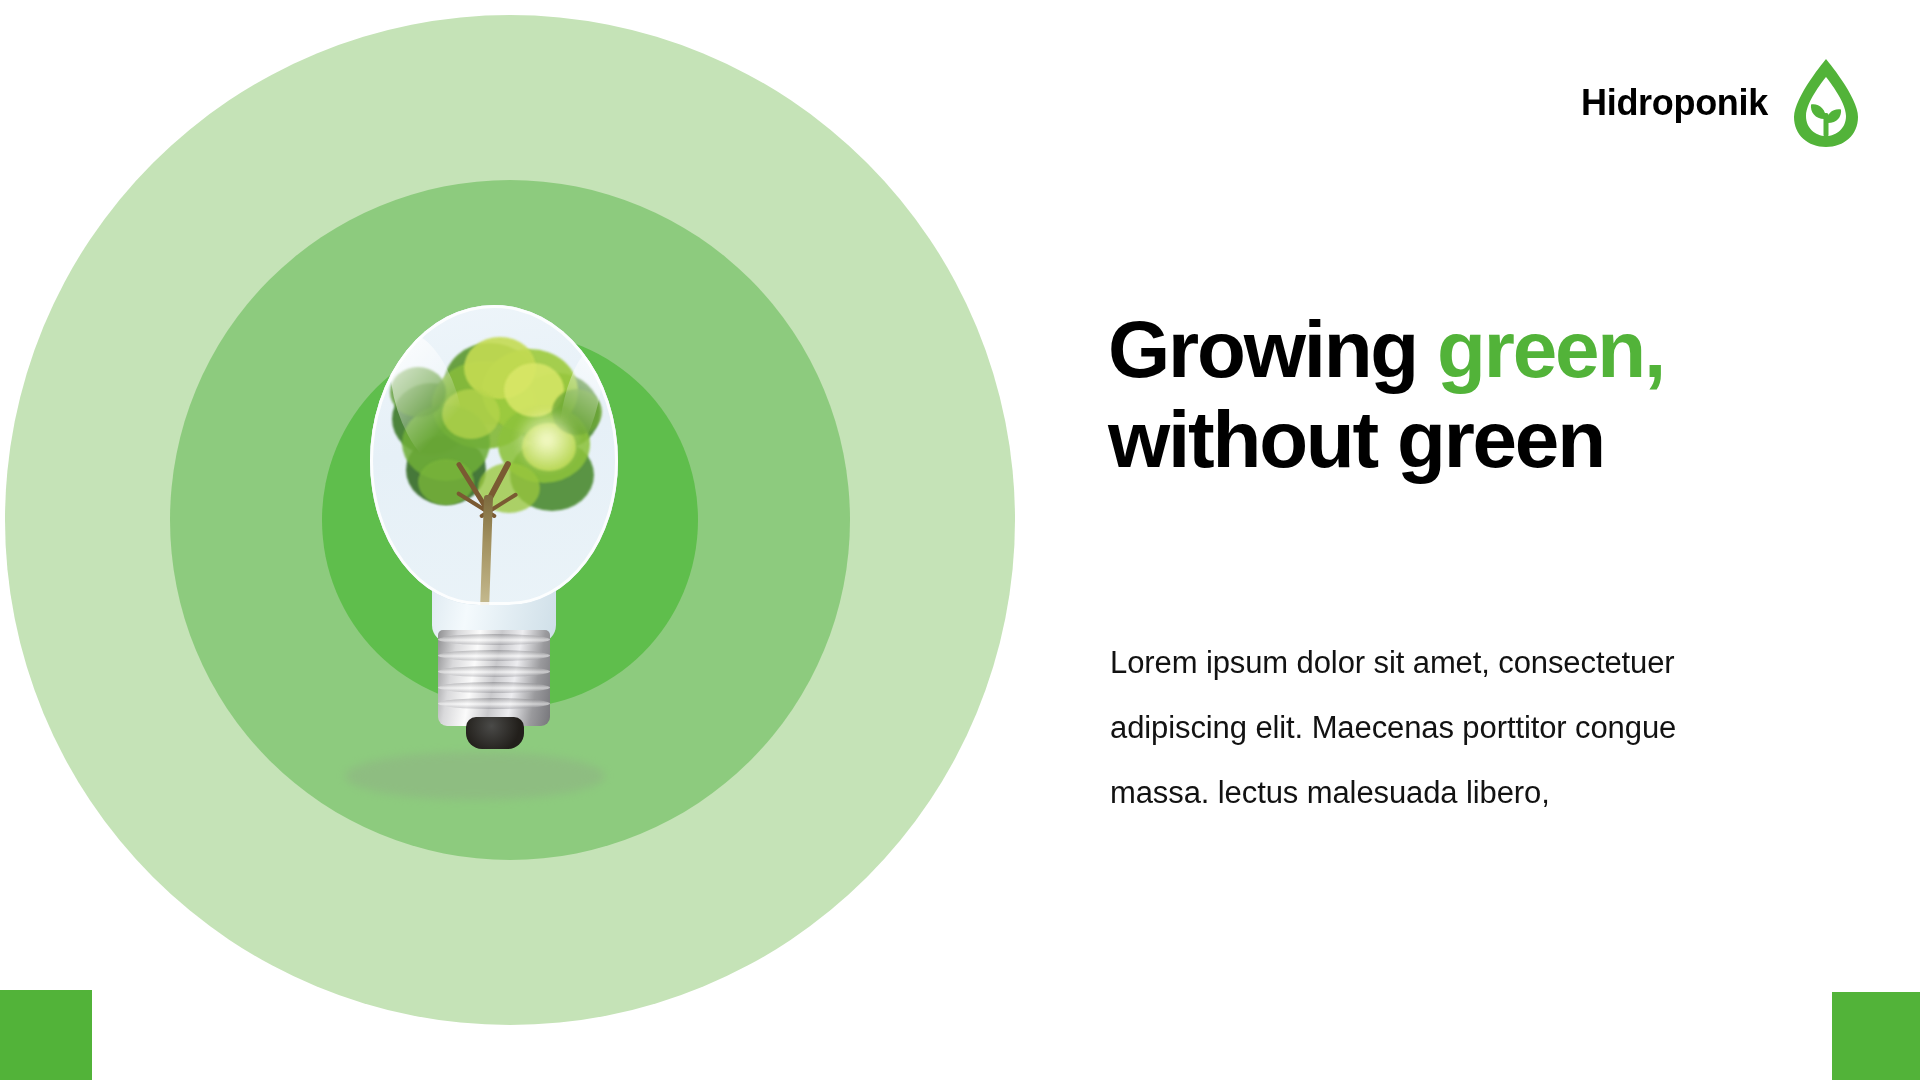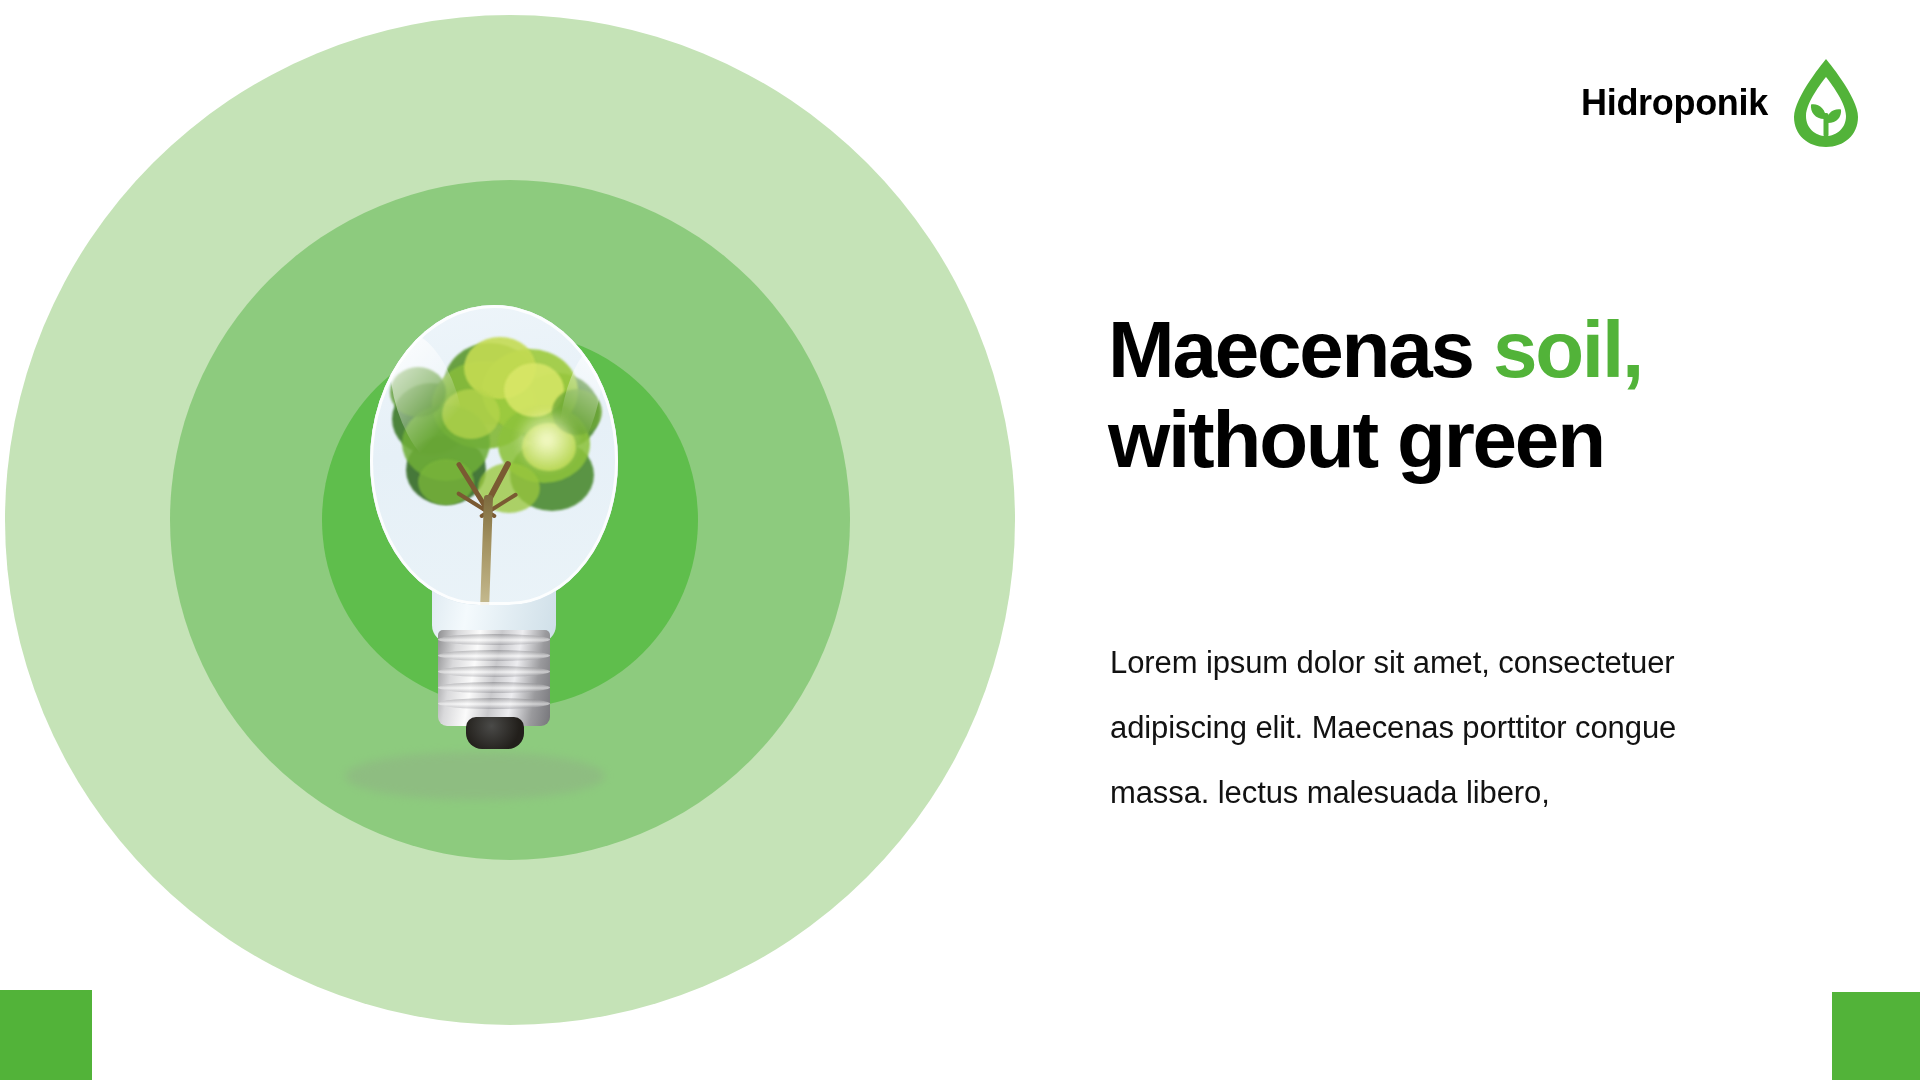--- a/index.html
+++ b/index.html
@@ -272,19 +272,19 @@
     <svg class="logo-mark" viewBox="0 0 72 96">
       <path d="M36 4 C36 4 68 42 68 62 C68 80 54 92 36 92 C18 92 4 80 4 62 C4 42 36 4 36 4 Z
                M36 22 C36 22 56 46 56 61 C56 73 47 81 36 81 C25 81 16 73 16 61 C16 46 36 22 36 22 Z" fill="#52B339" fill-rule="evenodd"></path>
       <rect x="33.5" y="58" width="5" height="24" rx="2" fill="#52B339"></rect>
       <path d="M36 64 C36 54 28.5 48 21 49.5 C20 57.5 26 65 36 64 Z" fill="#52B339"></path>
       <path d="M36 68 C36 58.5 43.5 53 51 54.5 C52 62 46 69 36 68 Z" fill="#52B339"></path>
     </svg>
   </div>
 
   <h1 class="headline">
-    <span>Maecenas </span><span class="accent">soil,</span><br>
+    <span>Growing </span><span class="accent">green,</span><br>
     <span>without green</span>
   </h1>
 
   <p class="body-copy">Lorem ipsum dolor sit amet, consectetuer adipiscing elit. Maecenas porttitor congue massa. lectus malesuada libero,</p>
 
 </div>
 
 </body></html>

